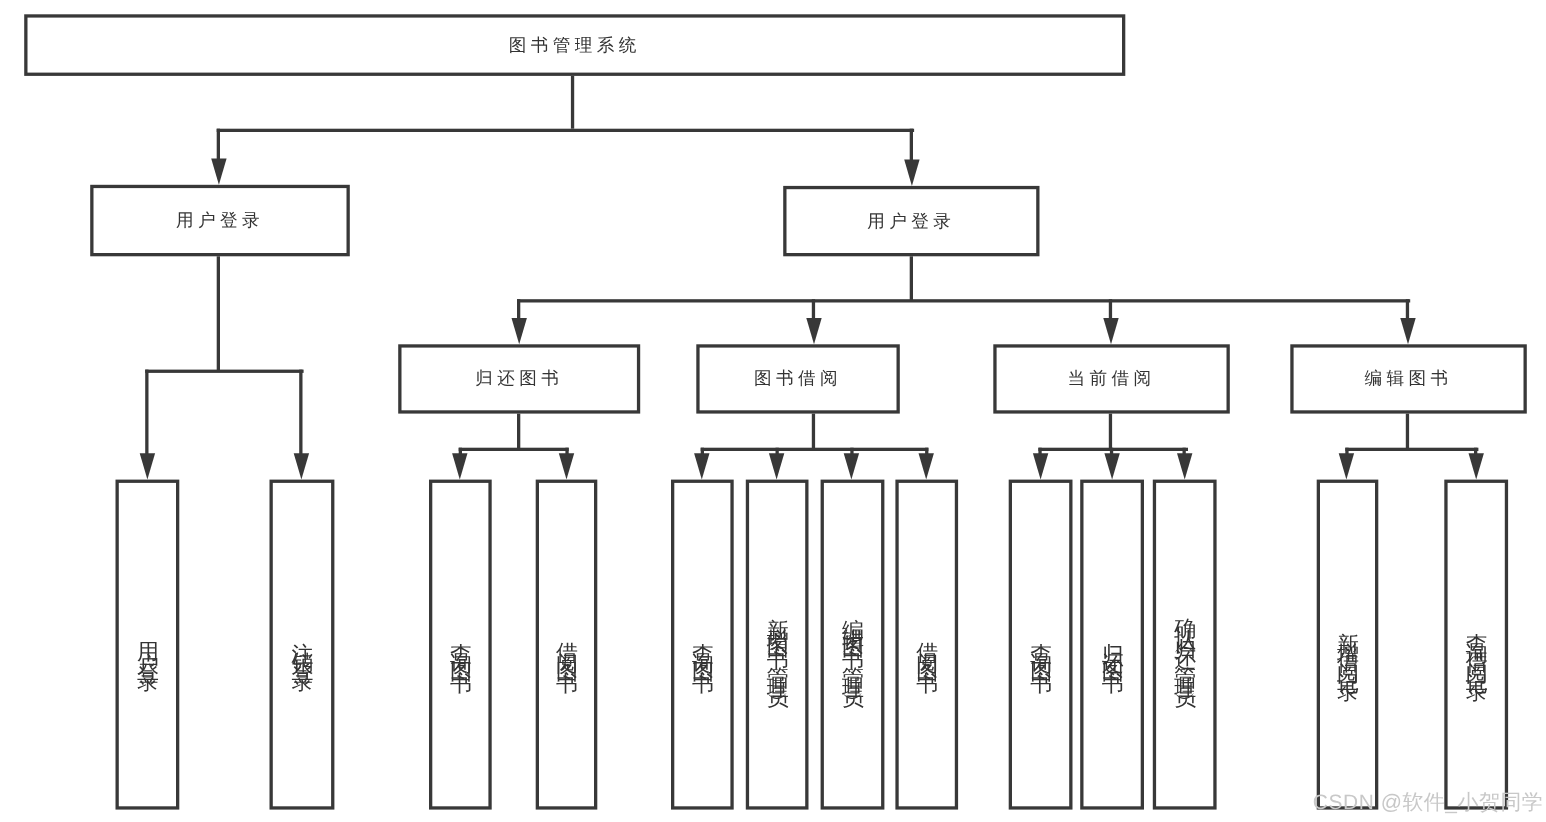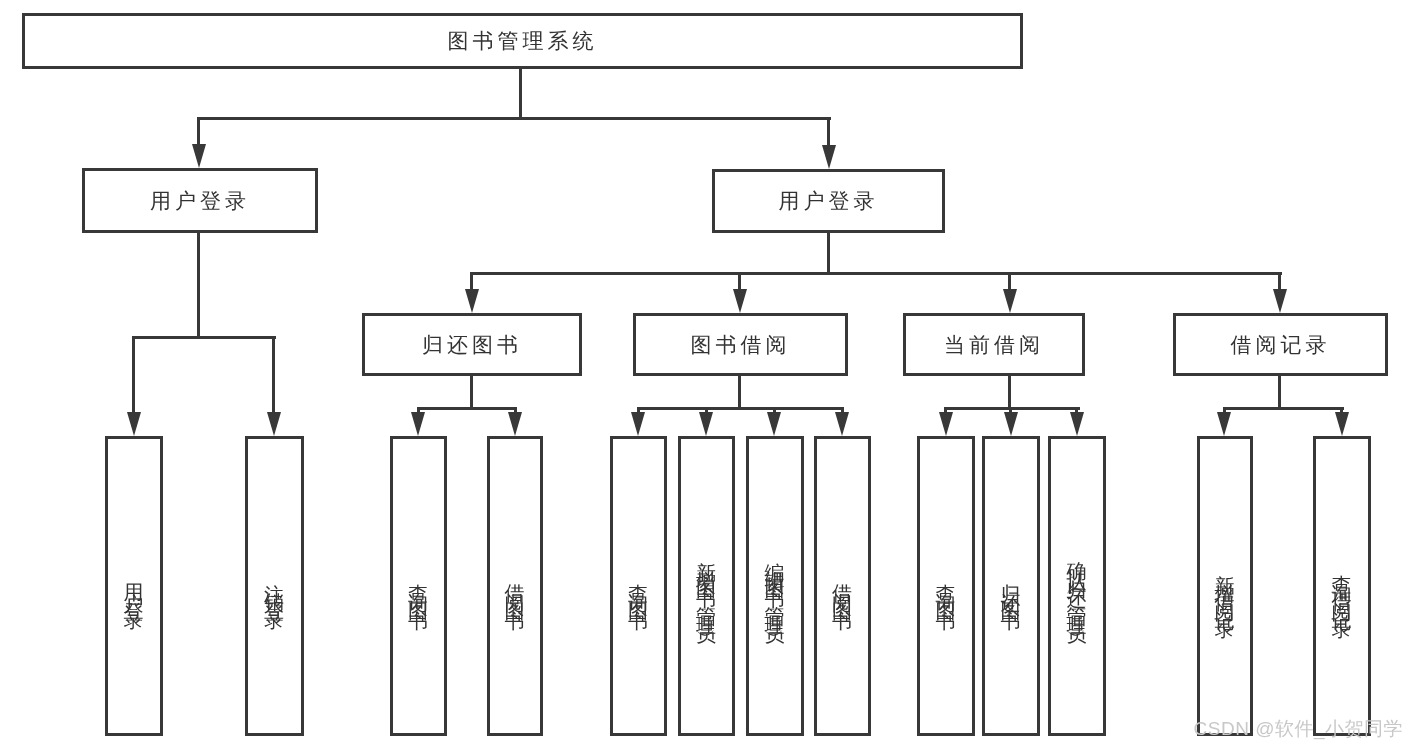--- a/index.html
+++ b/index.html
@@ -13,21 +13,21 @@
   .canvas{
     position:relative;width:1405px;height:747px;background:var(--bg);overflow:hidden;
   }
   .box{
     position:absolute;box-sizing:border-box;background:#fff;
     border:3px solid var(--line);
     display:flex;align-items:center;justify-content:center;
     color:var(--text);
   }
   .hlabel{
-    font-size:21px;letter-spacing:4px;color:var(--text);white-space:nowrap;
+    font-size:16px;letter-spacing:4px;color:var(--text);white-space:nowrap;
   }
   .vlabel{
     writing-mode:vertical-rl;text-orientation:mixed;
     font-size:20px;letter-spacing:9px;color:var(--text);
     line-height:1;white-space:nowrap;
   }
   .line{position:absolute;background:var(--line);}
   .arrow{
     position:absolute;width:0;height:0;
     border-left:7px solid transparent;border-right:7px solid transparent;
@@ -50,28 +50,28 @@
   <div class="box" style="left:82px;top:168px;width:236px;height:65px;">
     <span class="hlabel">用户登录</span>
   </div>
   <div class="box" style="left:712px;top:169px;width:233px;height:64px;">
     <span class="hlabel">用户登录</span>
   </div>
 
   <div class="box" style="left:362px;top:313px;width:220px;height:63px;">
     <span class="hlabel">归还图书</span>
   </div>
-  <div class="box" style="left:633px;top:313px;width:215px;height:63px;">
+  <div class="box" style="left:633px;top:313px;width:185px;height:63px;">
     <span class="hlabel">图书借阅</span>
   </div>
-  <div class="box" style="left:903px;top:313px;width:182px;height:63px;">
+  <div class="box" style="left:903px;top:313px;width:215px;height:63px;">
     <span class="hlabel">当前借阅</span>
   </div>
   <div class="box" style="left:1173px;top:313px;width:215px;height:63px;">
-    <span class="hlabel">借阅记录</span>
+    <span class="hlabel">编辑图书</span>
   </div>
 
   <div class="box" style="left:105px;top:436px;width:58px;height:300px;">
     <span class="vlabel">用户登录</span>
   </div>
   <div class="box" style="left:245px;top:436px;width:59px;height:300px;">
     <span class="vlabel">注销登录</span>
   </div>
 
   <div class="box" style="left:390px;top:436px;width:57px;height:300px;">

